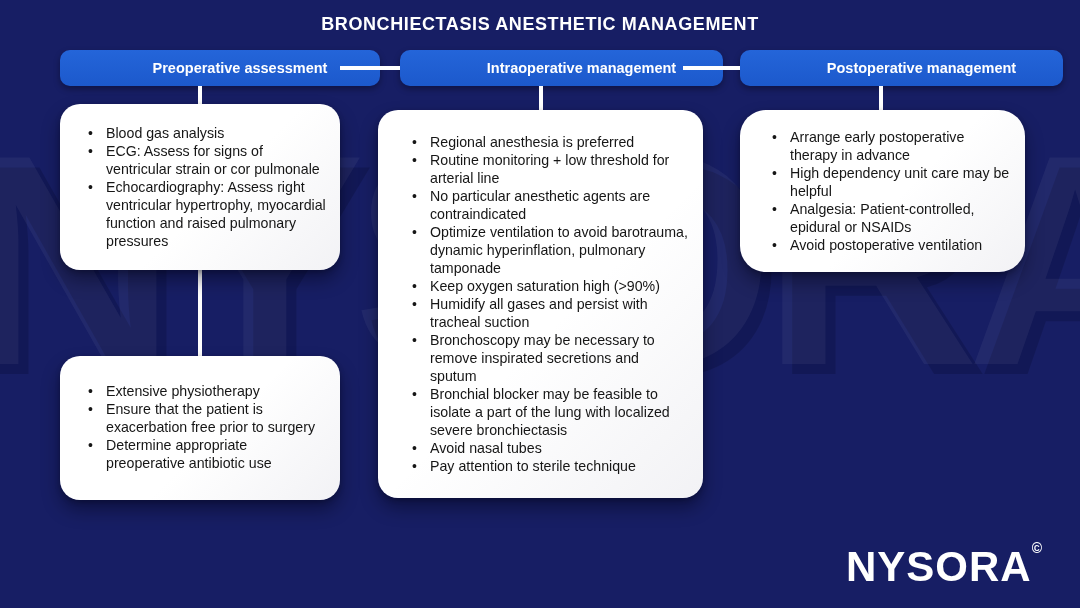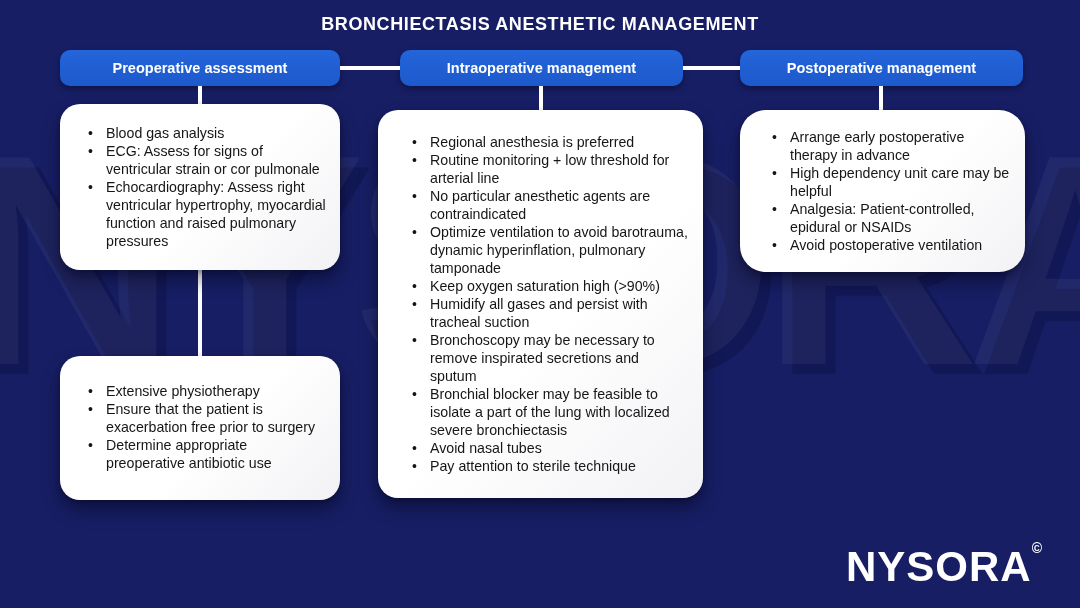--- a/index.html
+++ b/index.html
@@ -35,20 +35,21 @@
   .pill{
     position:absolute;
     top:50px; height:36px;
     background:linear-gradient(180deg,#2465d9 0%,#1c59cc 100%);
     border-radius:10px;
     color:#ffffff;
     font-size:14.5px;
     font-weight:bold;
     display:flex; align-items:center; justify-content:center;
     box-shadow:0 3px 6px rgba(0,0,10,0.35);
+    padding-left:40px;
   }
   .pill-1{left:60px;  width:280px;}
   .pill-2{left:400px; width:283px;}
   .pill-3{left:740px; width:283px;text-align:right;}
   .connector{position:absolute; background:#ffffff;}
   .h-line-1{left:340px; top:66px; width:60px; height:4px;}
   .h-line-2{left:683px; top:66px; width:57px; height:4px;}
   .v-line-1{left:198px; top:86px;  width:4px; height:20px;}
   .v-line-2{left:539px; top:86px;  width:4px; height:26px;}
   .v-line-3{left:879px; top:86px;  width:4px; height:26px;}

